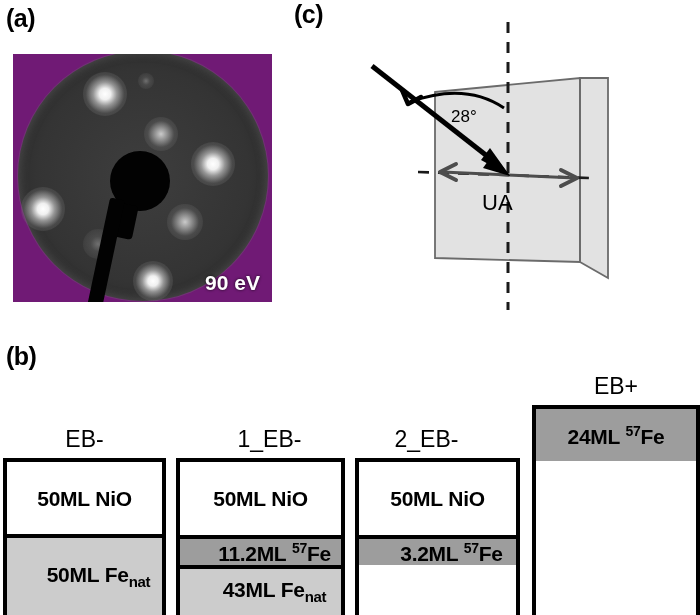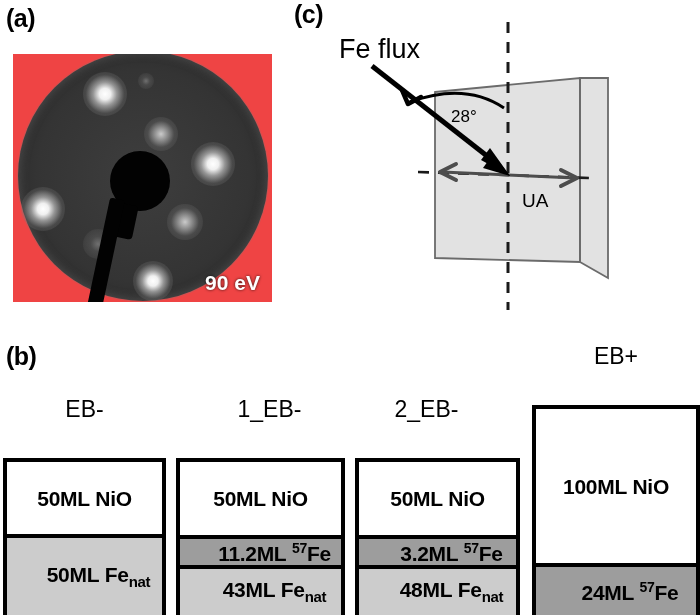--- a/index.html
+++ b/index.html
@@ -25,21 +25,21 @@
     font-family: "Liberation Sans", sans-serif;
   }
 
   
   #panel-a-letter { left: 6px; top: 6px; }
 
   #leed-image {
     position: absolute;
     left: 13px; top: 54px;
     width: 259px; height: 248px;
-    background: #ef4444;
+    background: #701a75;
     overflow: hidden;
   }
   
   #leed-screen {
     position: absolute;
     left: 50%; top: 50%;
     width: 250px; height: 250px;
     margin-left: -125px; margin-top: -127px;
     border-radius: 50%;
     background: radial-gradient(circle at 50% 50%,
@@ -129,32 +129,33 @@
   }
   #panel-c svg { position: absolute; left: 0; top: 0; }
   .c-text {
     position: absolute;
     font-family: "Liberation Sans", sans-serif;
     white-space: nowrap;
   }
   #label-fe-flux { font-size: 27px; left: 49px; top: 34px; }
   #label-fe100   { font-size: 22px; left: 223px; top: 33px; }
   #label-fe010   { font-size: 22px; left: 300px; top: 157px; }
-  #label-ua      { font-size: 19px; left: 192px; top: 190px; margin-left: 40px; }
+  #label-ua      { font-size: 22px; left: 192px; top: 190px; }
   #label-45deg   { font-size: 17px; left: 161px; top: 107px; }
 
   
   #panel-b-letter { left: 6px; top: 344px; }
 
   .stack-title {
     position: absolute;
     font-size: 23px;
     font-family: "Liberation Sans", sans-serif;
     text-align: center;
     white-space: nowrap;
+    margin-top: 30px;
   }
   #title-ebplus { left: 532px; top: 343px; width: 168px; }
   #title-eb1    { left: 3px;   top: 396px; width: 163px; }
   #title-eb2    { left: 185px; top: 396px; width: 169px; }
   #title-eb3    { left: 344px; top: 396px; width: 165px; }
 
   .stack {
     position: absolute;
     border: 4px solid #000;
     background: #fff;
@@ -240,21 +241,20 @@
       <polygon points="220,176 191,160 200,148" fill="#000"></polygon>
       <polygon points="220,176 193,168 203,154" fill="#000"></polygon>
     </g>
 
     <g>
       <path d="M 120 102 Q 175 82 214 108" fill="none" stroke="#000" stroke-width="3"></path>
       <polyline points="112,90 118,104 131,97" fill="none" stroke="#000" stroke-width="4.5" stroke-linecap="round" stroke-linejoin="round"></polyline>
     </g>
   </svg>
 
-  <div class="c-text" id="label-fe-flux">Fe flux</div>
   <div class="c-text" id="label-ua">UA</div>
   <div class="c-text" id="label-45deg">28°</div>
 </div>
 
 <div class="panel-letter" id="panel-b-letter">(b)</div>
 
 <div class="stack-title" id="title-ebplus">EB+</div>
 
 <div class="stack-title" id="title-eb1">EB-</div>
 <div class="stack-title" id="title-eb2">1_EB-</div>
@@ -295,31 +295,21 @@
   <div class="layer nio" style="flex:0 0 73px;">
     <span class="layer-label">
       <span>50ML</span>&nbsp;<span>NiO</span>
     </span>
   </div>
   <div class="layer fe57" style="flex:0 0 30px;">
     <span class="layer-label">
       <span>3.2ML</span>&nbsp;<sup>57</sup><span>Fe</span>
     </span>
   </div>
-  <div class="layer fenat" style="flex:1 1 auto;">
-    <span class="layer-label">
-      <span>48ML</span>&nbsp;<span>Fe</span><sub>nat</sub>
-    </span>
-  </div>
 </div>
 
 <div class="stack" id="stack-4">
-  <div class="layer nio" style="flex:1 1 auto;">
-    <span class="layer-label">
-      <span>100ML</span>&nbsp;<span>NiO</span>
-    </span>
-  </div>
   <div class="layer fe57" style="flex:0 0 52px;">
     <span class="layer-label">
       <span>24ML</span>&nbsp;<sup>57</sup><span>Fe</span>
     </span>
   </div>
 </div>
 
 </body></html>

